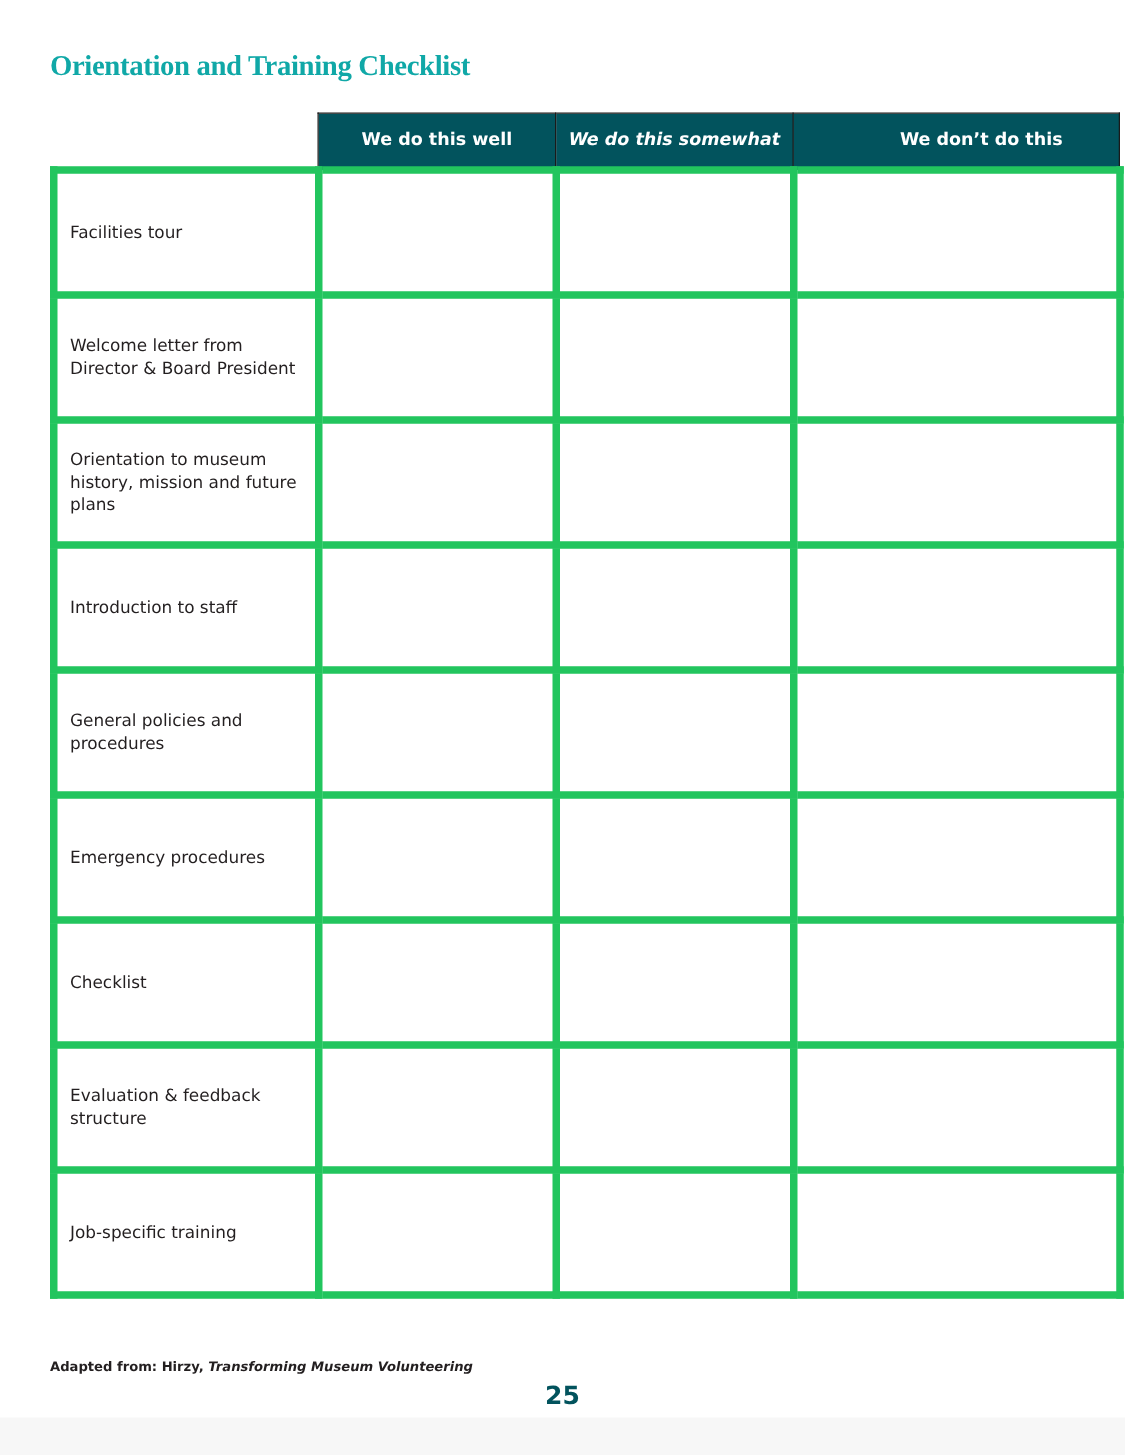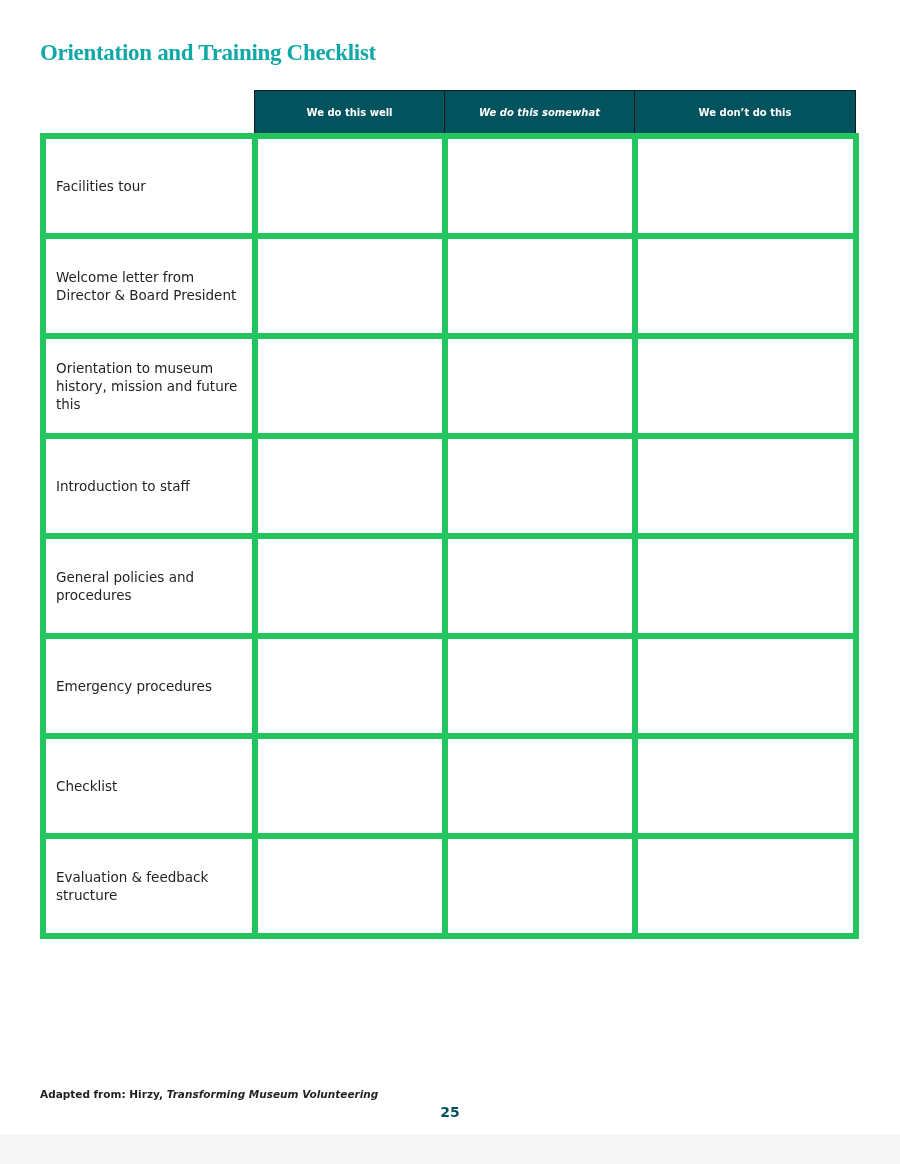--- a/index.html
+++ b/index.html
@@ -12,40 +12,40 @@
     position:absolute; left:40px; top:40px; margin:0;
     font-family: Liberation Serif, serif; font-weight:bold; font-size:23px;
     color:#10a8a7; letter-spacing:-0.3px;
   }
   table.checklist {
     position:absolute; left:40px; top:90px; border-collapse:collapse; table-layout:fixed;
   }
   table.checklist th.blank { width:211px; height:42px; padding:0; border:none; background:#fff; }
   table.checklist th.colhead {
     background:#02535d; color:#ffffff; height:42px; padding:0;
-    font-family:"DejaVu Sans", sans-serif; font-weight:bold; font-size:10px;
+    font-family:"DejaVu Sans", sans-serif; font-weight:bold; font-size:14px;
     border:1px solid #1a1a1a; text-align:center;margin-top:16px;
   }
   table.checklist th.c1 { width:189px; }
   table.checklist th.c2 { width:189px;font-style:italic; }
-  table.checklist th.c3 { width:220px; }
+  table.checklist th.c3 { width:220px;padding-left:40px; }
   table.checklist td {
     border:6px solid #22c55e; height:94px; padding:0; vertical-align:middle;
   }
   table.checklist td.label {
     padding:0 10px 0 10px; font-size:13.5px; line-height:18px; color:#231f20;
   }
   table.checklist td.check { background:#fff; }
   .source {
     position:absolute; left:40px; top:1088px; font-size:10.5px; font-weight:bold; color:#231f20;
   }
   .source em { font-style:italic; }
   .page-num {
     position:absolute; left:0; width:900px; top:1104px; text-align:center;
-    font-size:14px; font-weight:bold; color:#02535d;
+    font-size:20px; font-weight:bold; color:#02535d;
   }
 </style>
 </head>
 <body>
 
 <div class="bottom-band"></div>
 
 <h1 class="title">Orientation and Training Checklist</h1>
 
 <table class="checklist">
@@ -64,21 +64,21 @@
       <td class="check"></td>
       <td class="check"></td>
     </tr>
     <tr>
       <td class="label">Welcome letter from Director &amp; Board President</td>
       <td class="check"></td>
       <td class="check"></td>
       <td class="check"></td>
     </tr>
     <tr>
-      <td class="label">Orientation to museum history, mission and future this</td>
+      <td class="label">Orientation to museum history, mission and future plans</td>
       <td class="check"></td>
       <td class="check"></td>
       <td class="check"></td>
     </tr>
     <tr>
       <td class="label">Introduction to staff</td>
       <td class="check"></td>
       <td class="check"></td>
       <td class="check"></td>
     </tr>
@@ -99,20 +99,26 @@
       <td class="check"></td>
       <td class="check"></td>
       <td class="check"></td>
     </tr>
     <tr>
       <td class="label">Evaluation &amp; feedback structure</td>
       <td class="check"></td>
       <td class="check"></td>
       <td class="check"></td>
     </tr>
+    <tr>
+      <td class="label">Job-specific training</td>
+      <td class="check"></td>
+      <td class="check"></td>
+      <td class="check"></td>
+    </tr>
   </tbody>
 </table>
 
 <div class="source">
   <span>Adapted from: Hirzy, </span><em>Transforming Museum Volunteering</em>
 </div>
 
 <div class="page-num">25</div>
 
 </body></html>

